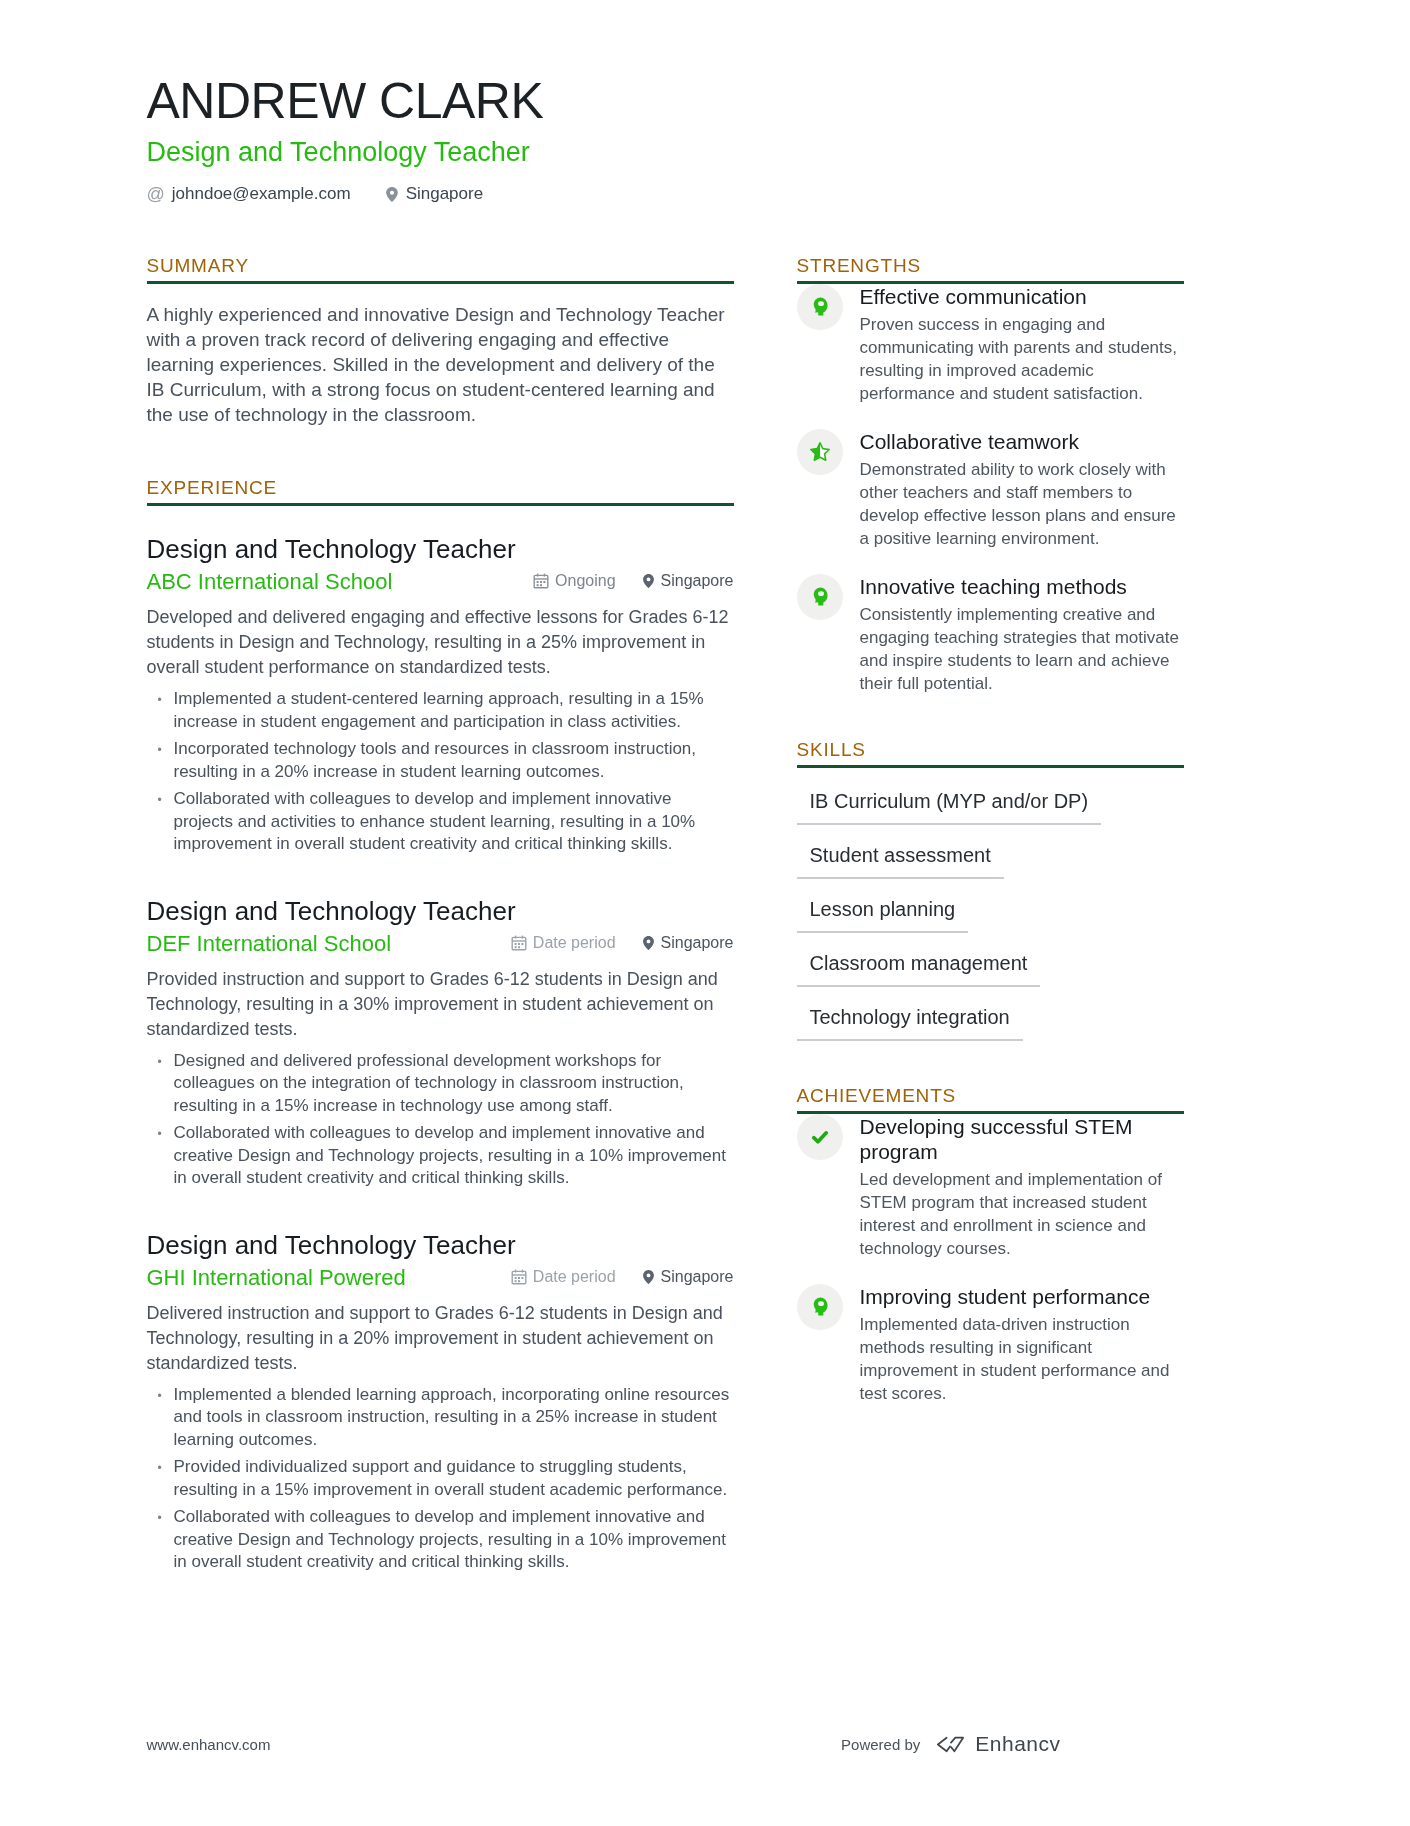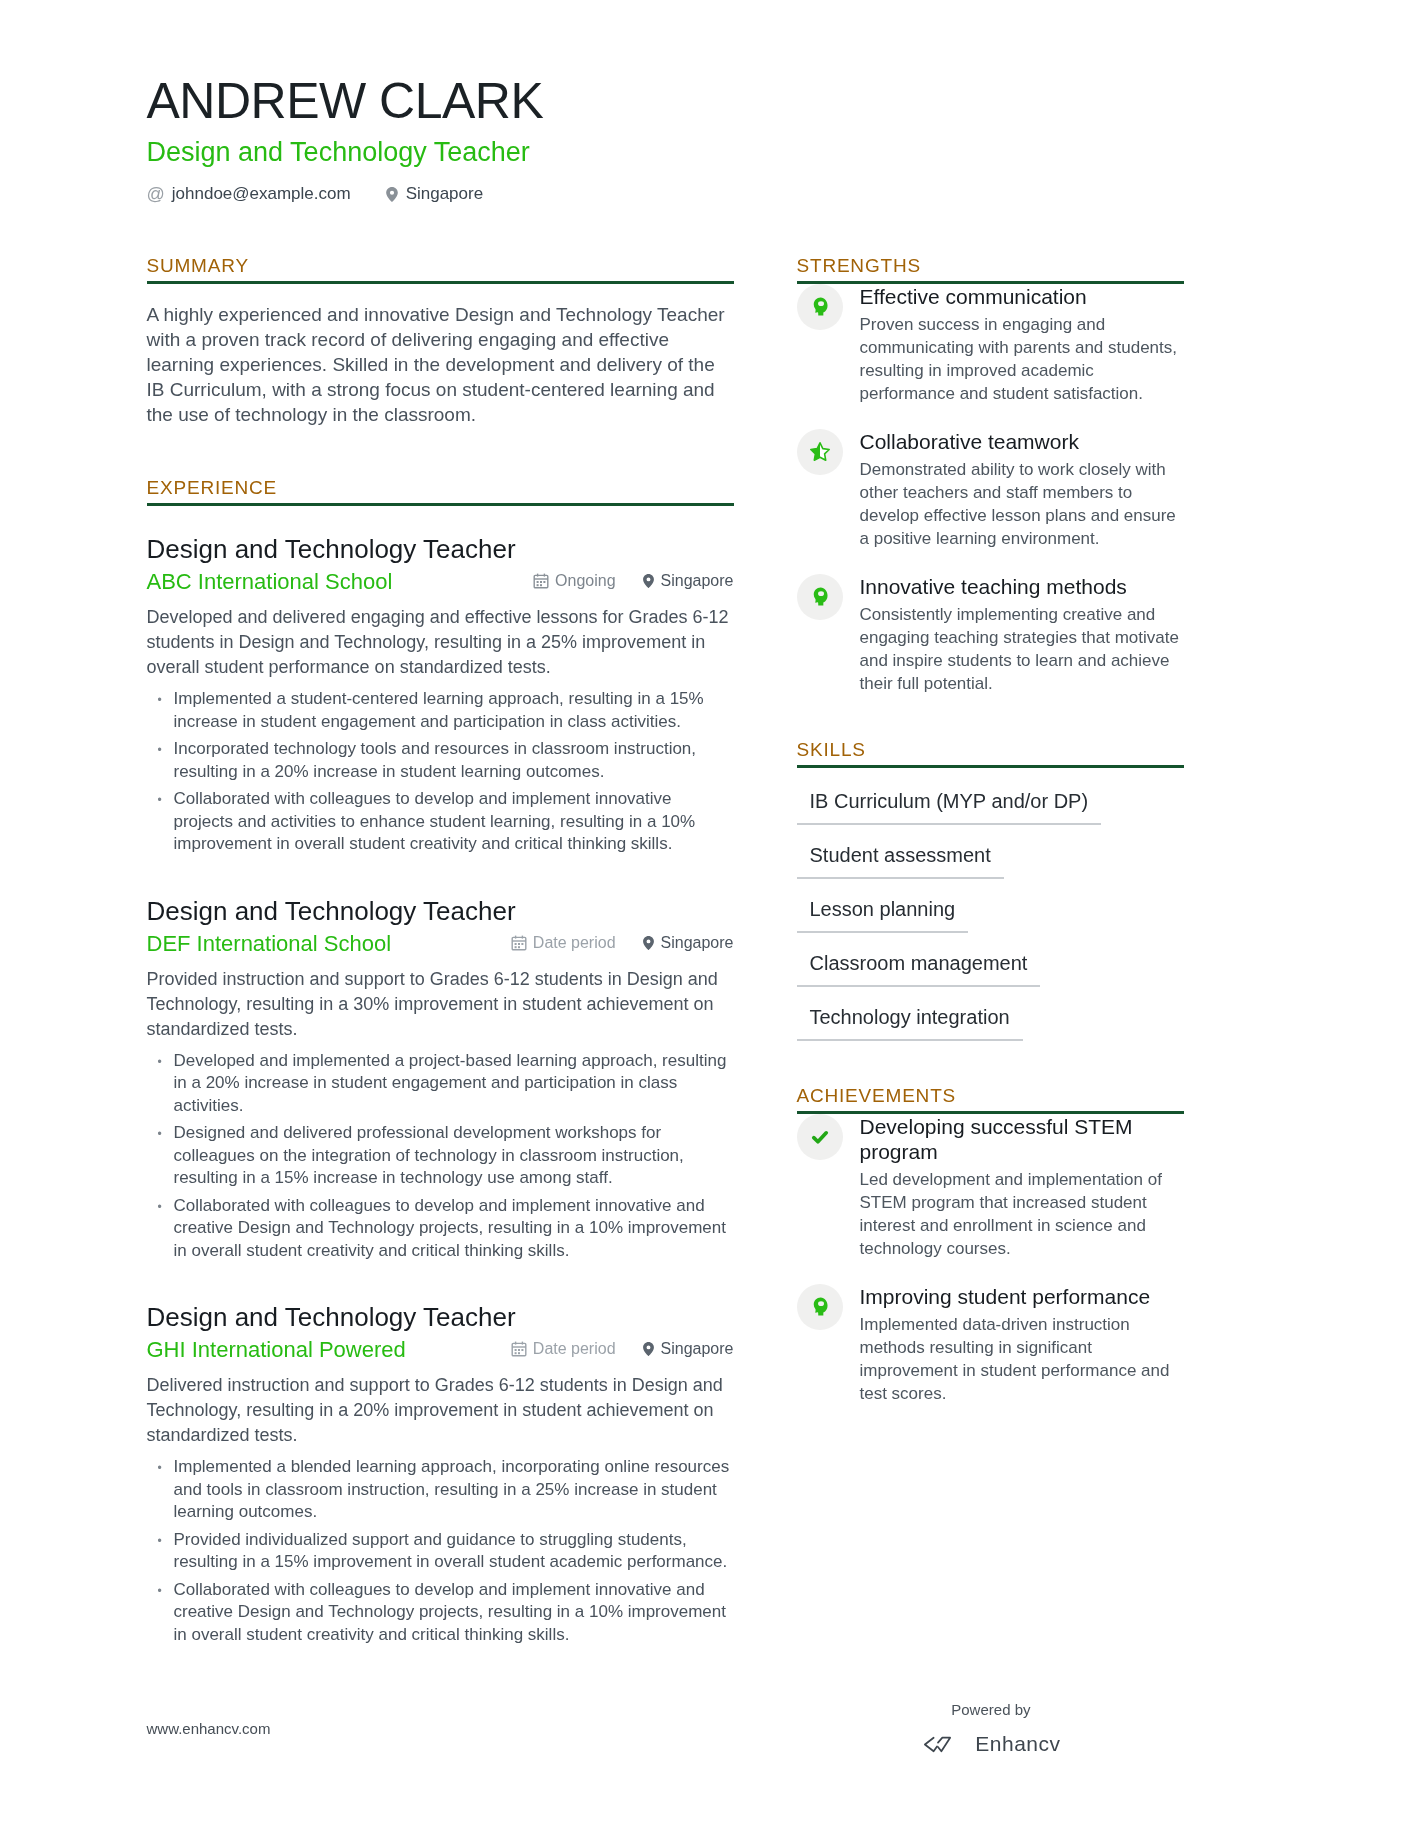--- a/index.html
+++ b/index.html
@@ -155,23 +155,23 @@
 
   
   .footer {
     margin-top: auto;
     display: flex;
     justify-content: space-between;
     align-items: center;
     width: 100%;
   }
   .website { font-size: 15px; color: #454d55; }
-  .powered { display: inline-flex; align-items: center; gap: 14px; flex-direction: column; }
+  .powered { display: inline-flex; align-items: center; gap: 14px; }
   .powered-label { font-size: 15px; color: #4a525a; }
-  .brand-group { display: inline-flex; align-items: center; gap: 21px; }
+  .brand-group { display: inline-flex; align-items: center; gap: 8px; }
   .brand-name {
     font-size: 21px;
     color: #3e464e;
     letter-spacing: 0.5px;
     font-weight: 400;
   }
 </style>
 </head>
 <body>
 
@@ -271,21 +271,20 @@
               <span class="meta-item">
                 <svg class="meta-svg" width="13" height="16" viewBox="0 0 24 28" style="color:#5b646e">
                     <path fill="currentColor" d="M12 1C6.5 1 2 5.5 2 11c0 7.2 10 16 10 16s10-8.8 10-16c0-5.5-4.5-10-10-10zm0 13.6A3.6 3.6 0 1 1 12 7.4a3.6 3.6 0 0 1 0 7.2z"></path>
                   </svg>
                 <span class="loc">Singapore</span>
               </span>
             </span>
           </div>
           <p class="job-desc">Provided instruction and support to Grades 6-12 students in Design and Technology, resulting in a 30% improvement in student achievement on standardized tests.</p>
           <ul>
-            <li>Developed and implemented a project-based learning approach, resulting in a 20% increase in student engagement and participation in class activities.</li>
             <li>Designed and delivered professional development workshops for colleagues on the integration of technology in classroom instruction, resulting in a 15% increase in technology use among staff.</li>
             <li>Collaborated with colleagues to develop and implement innovative and creative Design and Technology projects, resulting in a 10% improvement in overall student creativity and critical thinking skills.</li>
           </ul>
         </article>
 
         <article class="job">
           <h3 class="job-title">Design and Technology Teacher</h3>
           <div class="job-sub">
             <span class="company">GHI International Powered</span>
             <span class="job-meta">

